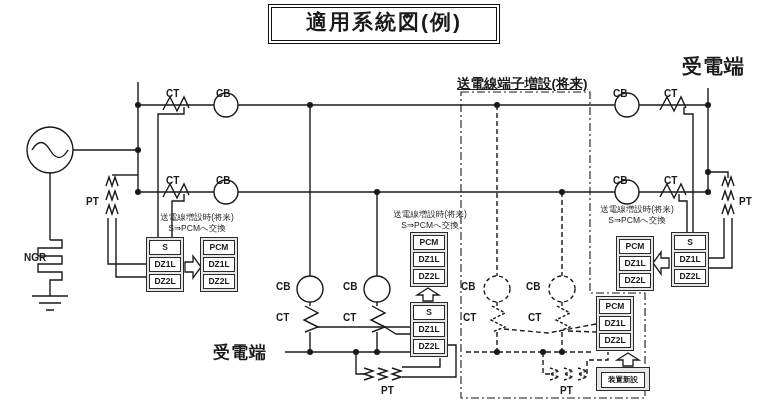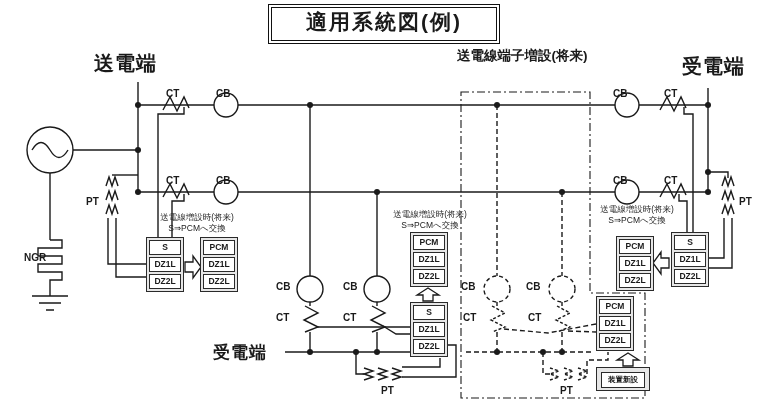--- a/index.html
+++ b/index.html
@@ -166,24 +166,23 @@
       </g>
     </g>
   </svg>
 
   <div class="titlebox">
     <div class="titlebox-inner">
       <span class="titletext">適用系統図(例)</span>
     </div>
   </div>
 
-  <div class="lbl terminal" style="left:94px;top:50px;">送電端</div>
   <div class="lbl terminal" style="left:682px;top:53px;">受電端</div>
   <div class="lbl terminal-sm" style="left:213px;top:341px;">受電端</div>
-  <div class="lbl regionlbl" style="left:457px;top:47px;">送電線端子増設(将来)</div>
+  <div class="lbl regionlbl" style="left:457px;top:75px;text-decoration:underline;">送電線端子増設(将来)</div>
 
   <div class="lbl dev" style="left:166px;top:88px;">CT</div>
   <div class="lbl dev" style="left:166px;top:175px;">CT</div>
   <div class="lbl dev" style="left:664px;top:88px;">CT</div>
   <div class="lbl dev" style="left:664px;top:175px;">CT</div>
   <div class="lbl dev" style="left:276px;top:312px;">CT</div>
   <div class="lbl dev" style="left:343px;top:312px;">CT</div>
   <div class="lbl dev" style="left:463px;top:312px;">CT</div>
   <div class="lbl dev" style="left:528px;top:312px;">CT</div>
 

